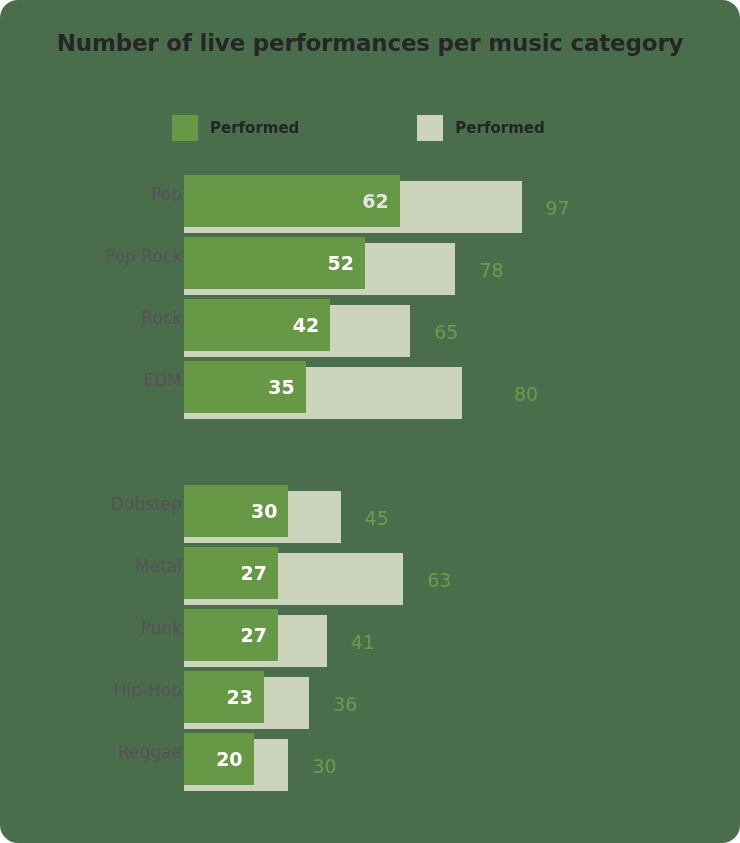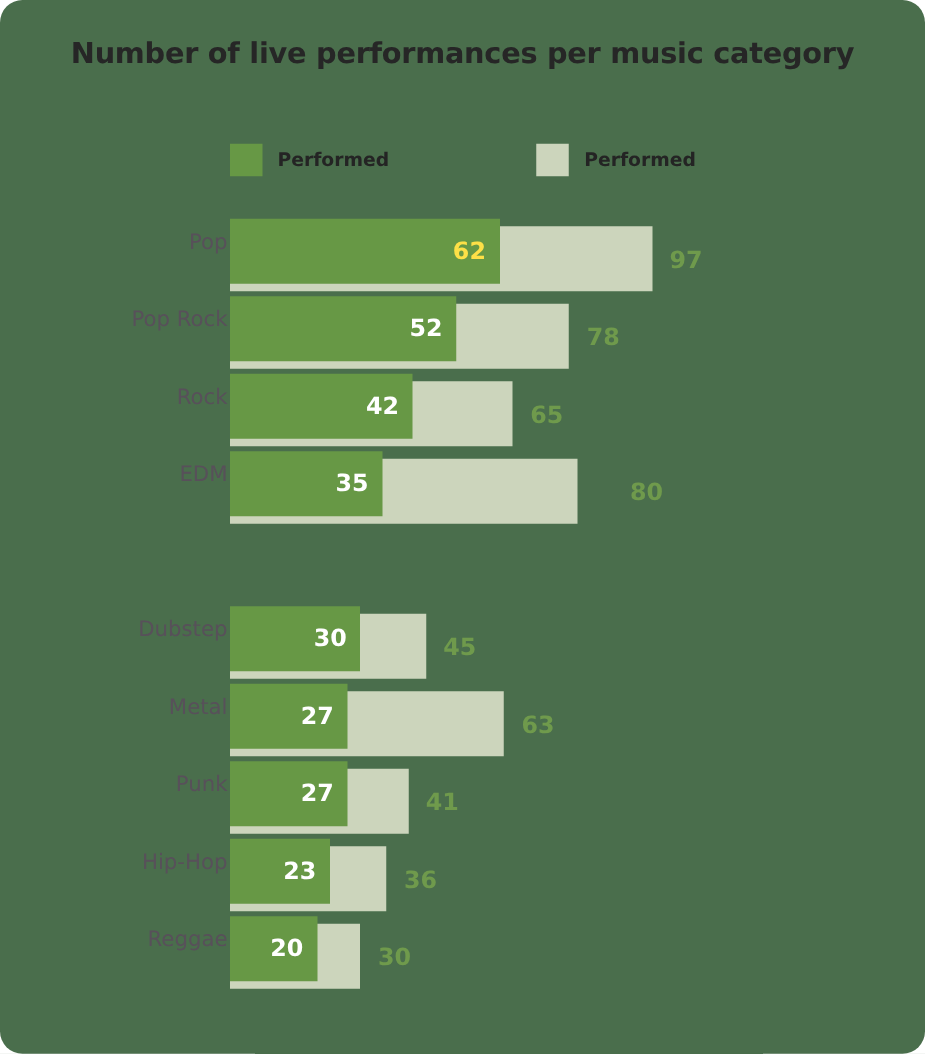--- a/index.html
+++ b/index.html
@@ -30,21 +30,21 @@
     width: 740px;
     text-align: center;
     font-size: 23px;
     font-weight: bold;
     color: #262626;
     letter-spacing: -0.2px;
     font-family: "DejaVu Sans", sans-serif;
   }
   #legend {
     position: absolute;
-    left: 184px;
+    left: 172px;
     top: 115px;
     height: 26px;
     display: flex;
     align-items: center;
     text-align: right;
   }
   .legend-item {
     display: flex;
     align-items: center;
     margin-right: 118px;
@@ -110,24 +110,24 @@
     padding-right: 11px;
     box-sizing: border-box;
     left: 184px;
   }
   .val-scheduled {
     position: absolute;
     top: 14px;
     height: 52px;
     line-height: 52px;
     font-size: 19px;
-    font-weight: bold;
+    font-weight: normal;
     color: #6f9a4c;
     white-space: nowrap;
-    padding-left: 14px;
+    padding-left: 24px;
   }
 </style>
 </head>
 <body>
 
 <div id="chart-card">
 
   <div id="chart-title">Number of live performances per music category</div>
 
   <div id="legend">
@@ -139,21 +139,21 @@
       <span class="legend-swatch" style="background: rgb(204, 213, 188);"></span>
       <span class="legend-label">Performed</span>
     </div>
   </div>
 
   <div id="plot">
       <div class="row" style="top: 0px;">
         <div class="cat-label">Pop</div>
         <div class="bar-scheduled" style="width: 337.56px; background: rgb(204, 213, 188);"></div>
         <div class="bar-performed" style="width: 215.76px; background: rgb(103, 152, 69);"></div>
-        <div class="val-performed" style="width: 215.76px; color: #fde047;">62</div>
+        <div class="val-performed" style="width: 215.76px; color: #e5e5e5;">62</div>
         <div class="val-scheduled" style="left: 521.56px; color: rgb(111, 154, 76);">97</div>
       </div>
       <div class="row" style="top: 62px;">
         <div class="cat-label">Pop Rock</div>
         <div class="bar-scheduled" style="width: 271.44px; background: rgb(204, 213, 188);"></div>
         <div class="bar-performed" style="width: 180.96px; background: rgb(103, 152, 69);"></div>
         <div class="val-performed" style="width: 180.96px; color: rgb(255, 255, 255);">52</div>
         <div class="val-scheduled" style="left: 455.44px; color: rgb(111, 154, 76);">78</div>
       </div>
       <div class="row" style="top: 124px;">

